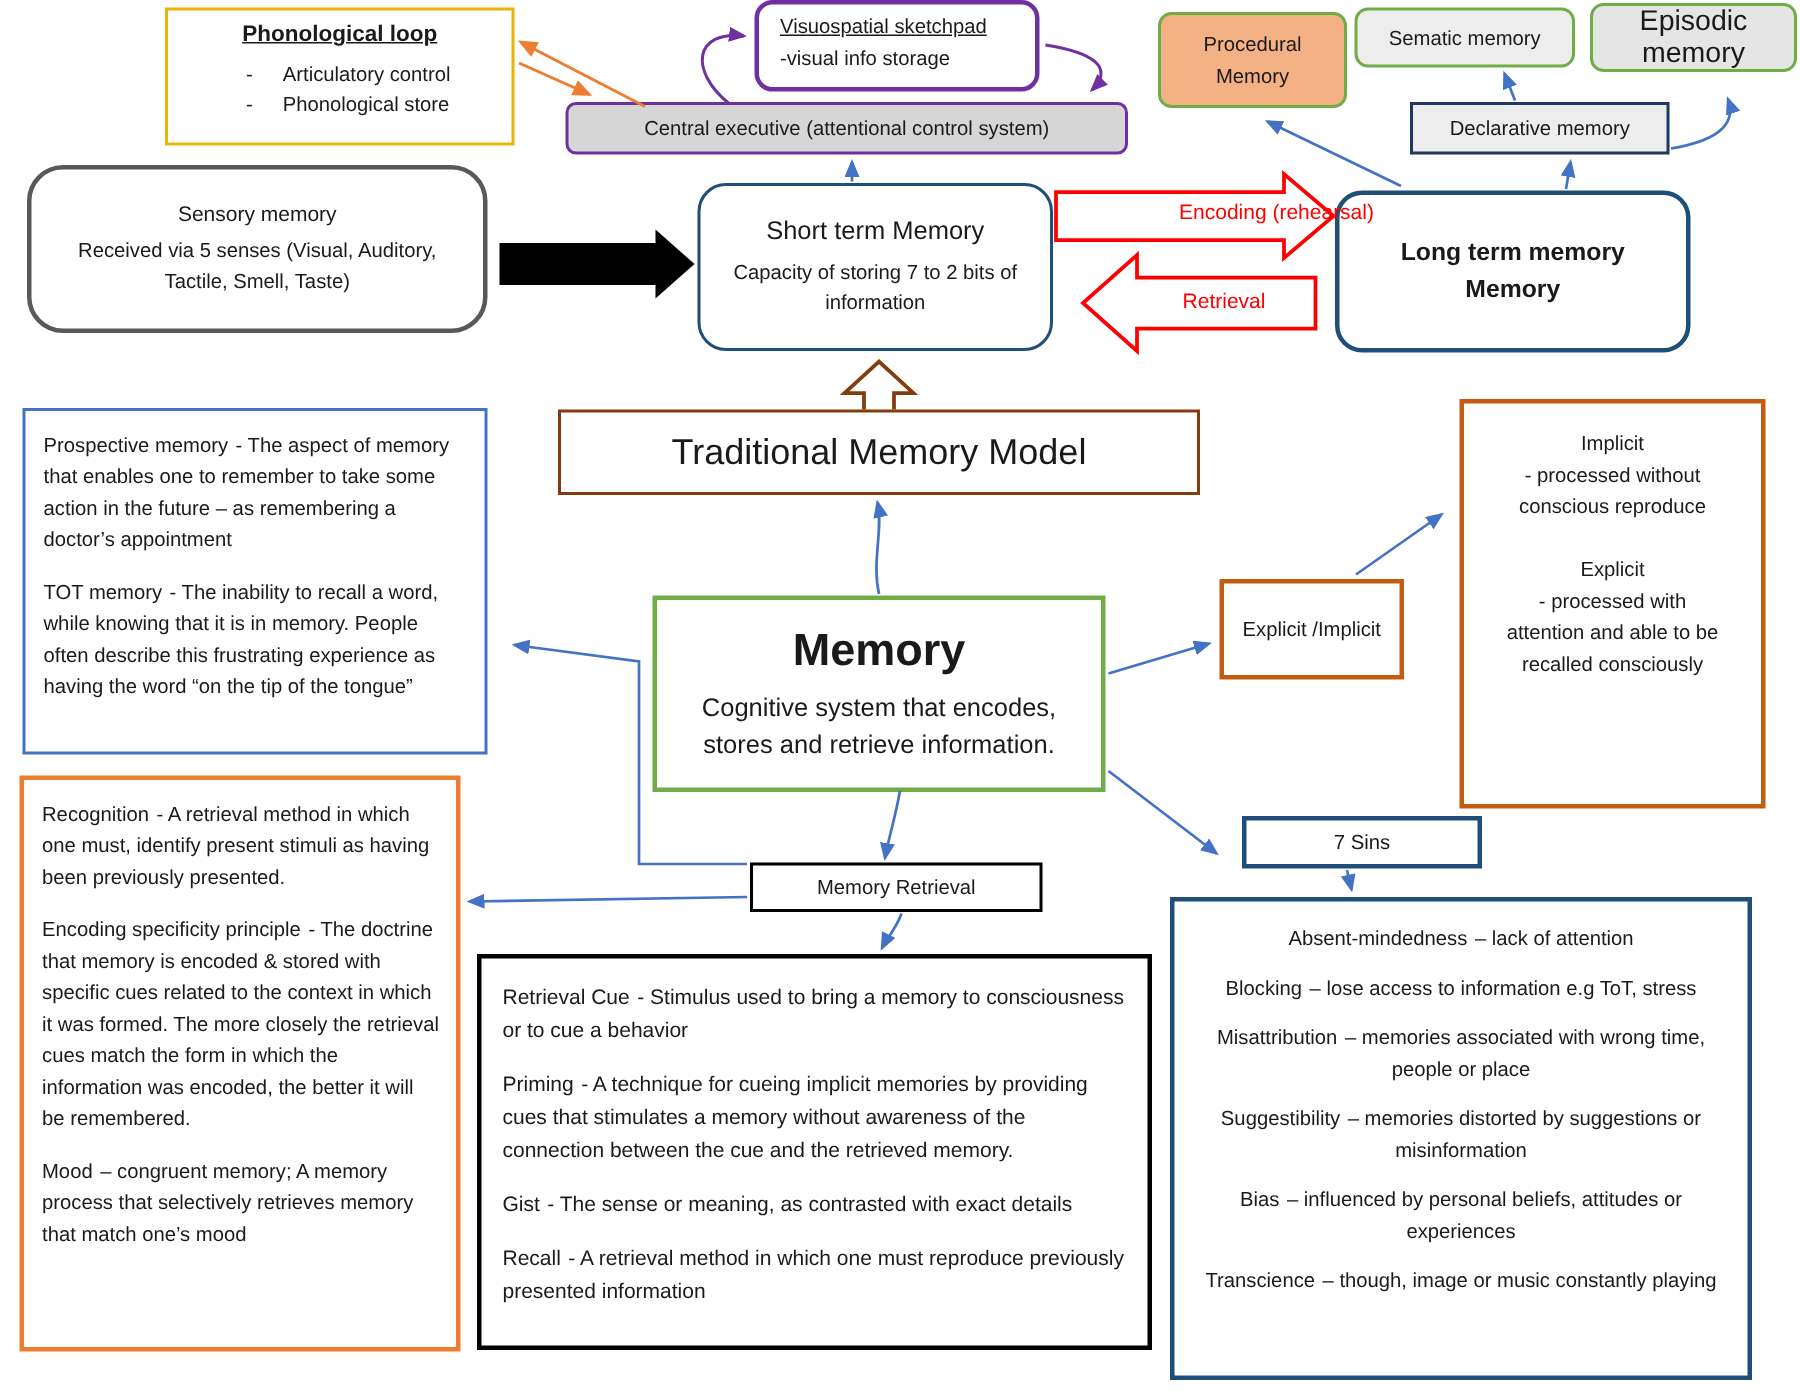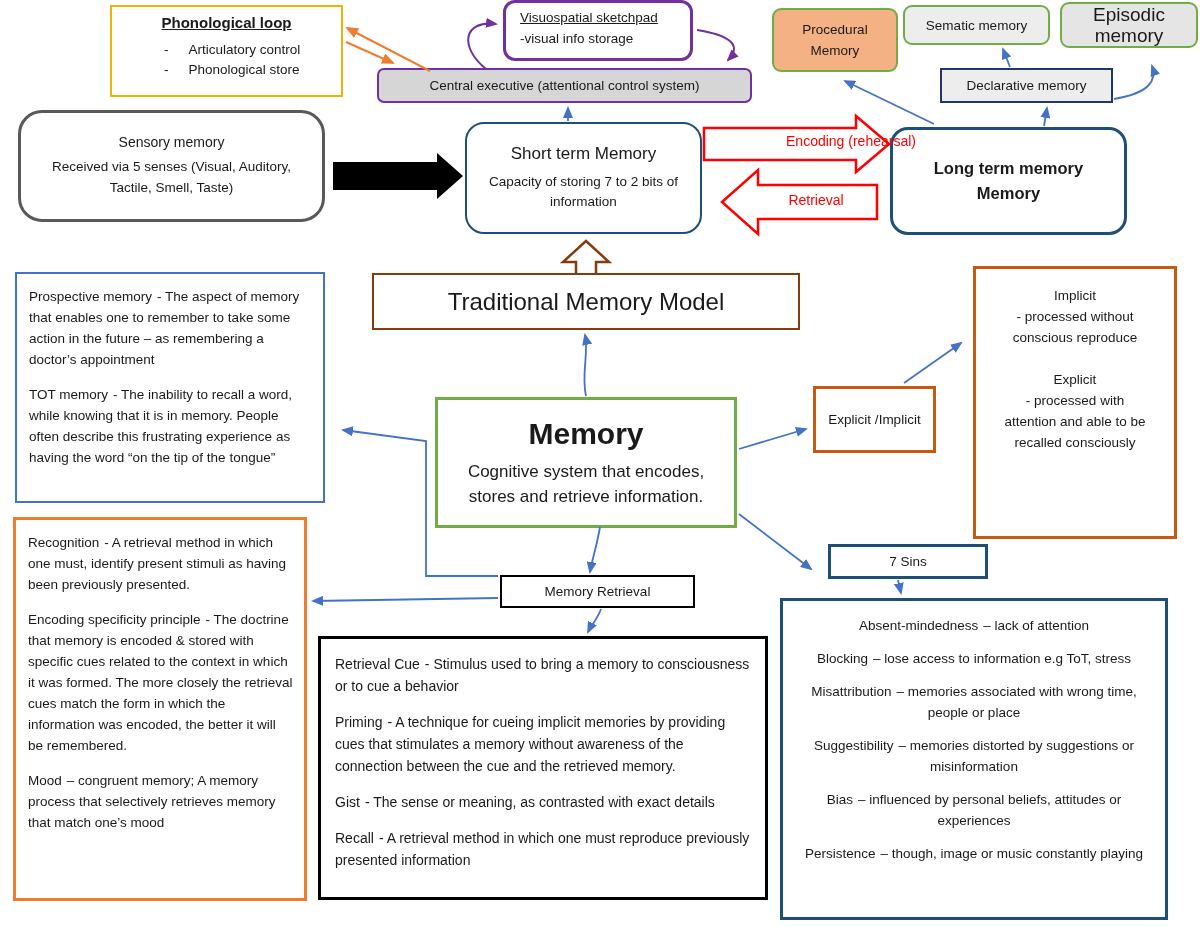--- a/index.html
+++ b/index.html
@@ -162,21 +162,21 @@
 <div class="box sins7">
   <span>7 Sins</span>
 </div>
 
 <div class="box sinsbig">
   <p class="entry"><b class="term">Absent-mindedness</b><span>– lack of attention</span></p>
   <p class="entry"><b class="term">Blocking</b><span>– lose access to information e.g ToT, stress</span></p>
   <p class="entry"><b class="term">Misattribution</b><span>– memories associated with wrong time, people or place</span></p>
   <p class="entry"><b class="term">Suggestibility</b><span>– memories distorted by suggestions or misinformation</span></p>
   <p class="entry"><b class="term">Bias</b><span>– influenced by personal beliefs, attitudes or experiences</span></p>
-  <p class="entry"><b class="term">Persistence</b><span>– though, image or music constantly playing</span></p>
+  <p class="entry"><b class="term">Transcience</b><span>– though, image or music constantly playing</span></p>
 </div>
 
 <div class="box mr">
   <span>Memory Retrieval</span>
 </div>
 
 <div class="box rmeth">
   <p class="entry"><b class="term">Retrieval Cue</b><span>- Stimulus used to bring a memory to consciousness or to cue a behavior</span></p>
   <p class="entry"><b class="term">Priming</b><span>- A technique for cueing implicit memories by providing cues that stimulates a memory without awareness of the connection between the cue and the retrieved memory.</span></p>
   <p class="entry"><b class="term">Gist</b><span>- The sense or meaning, as contrasted with exact details</span></p>

